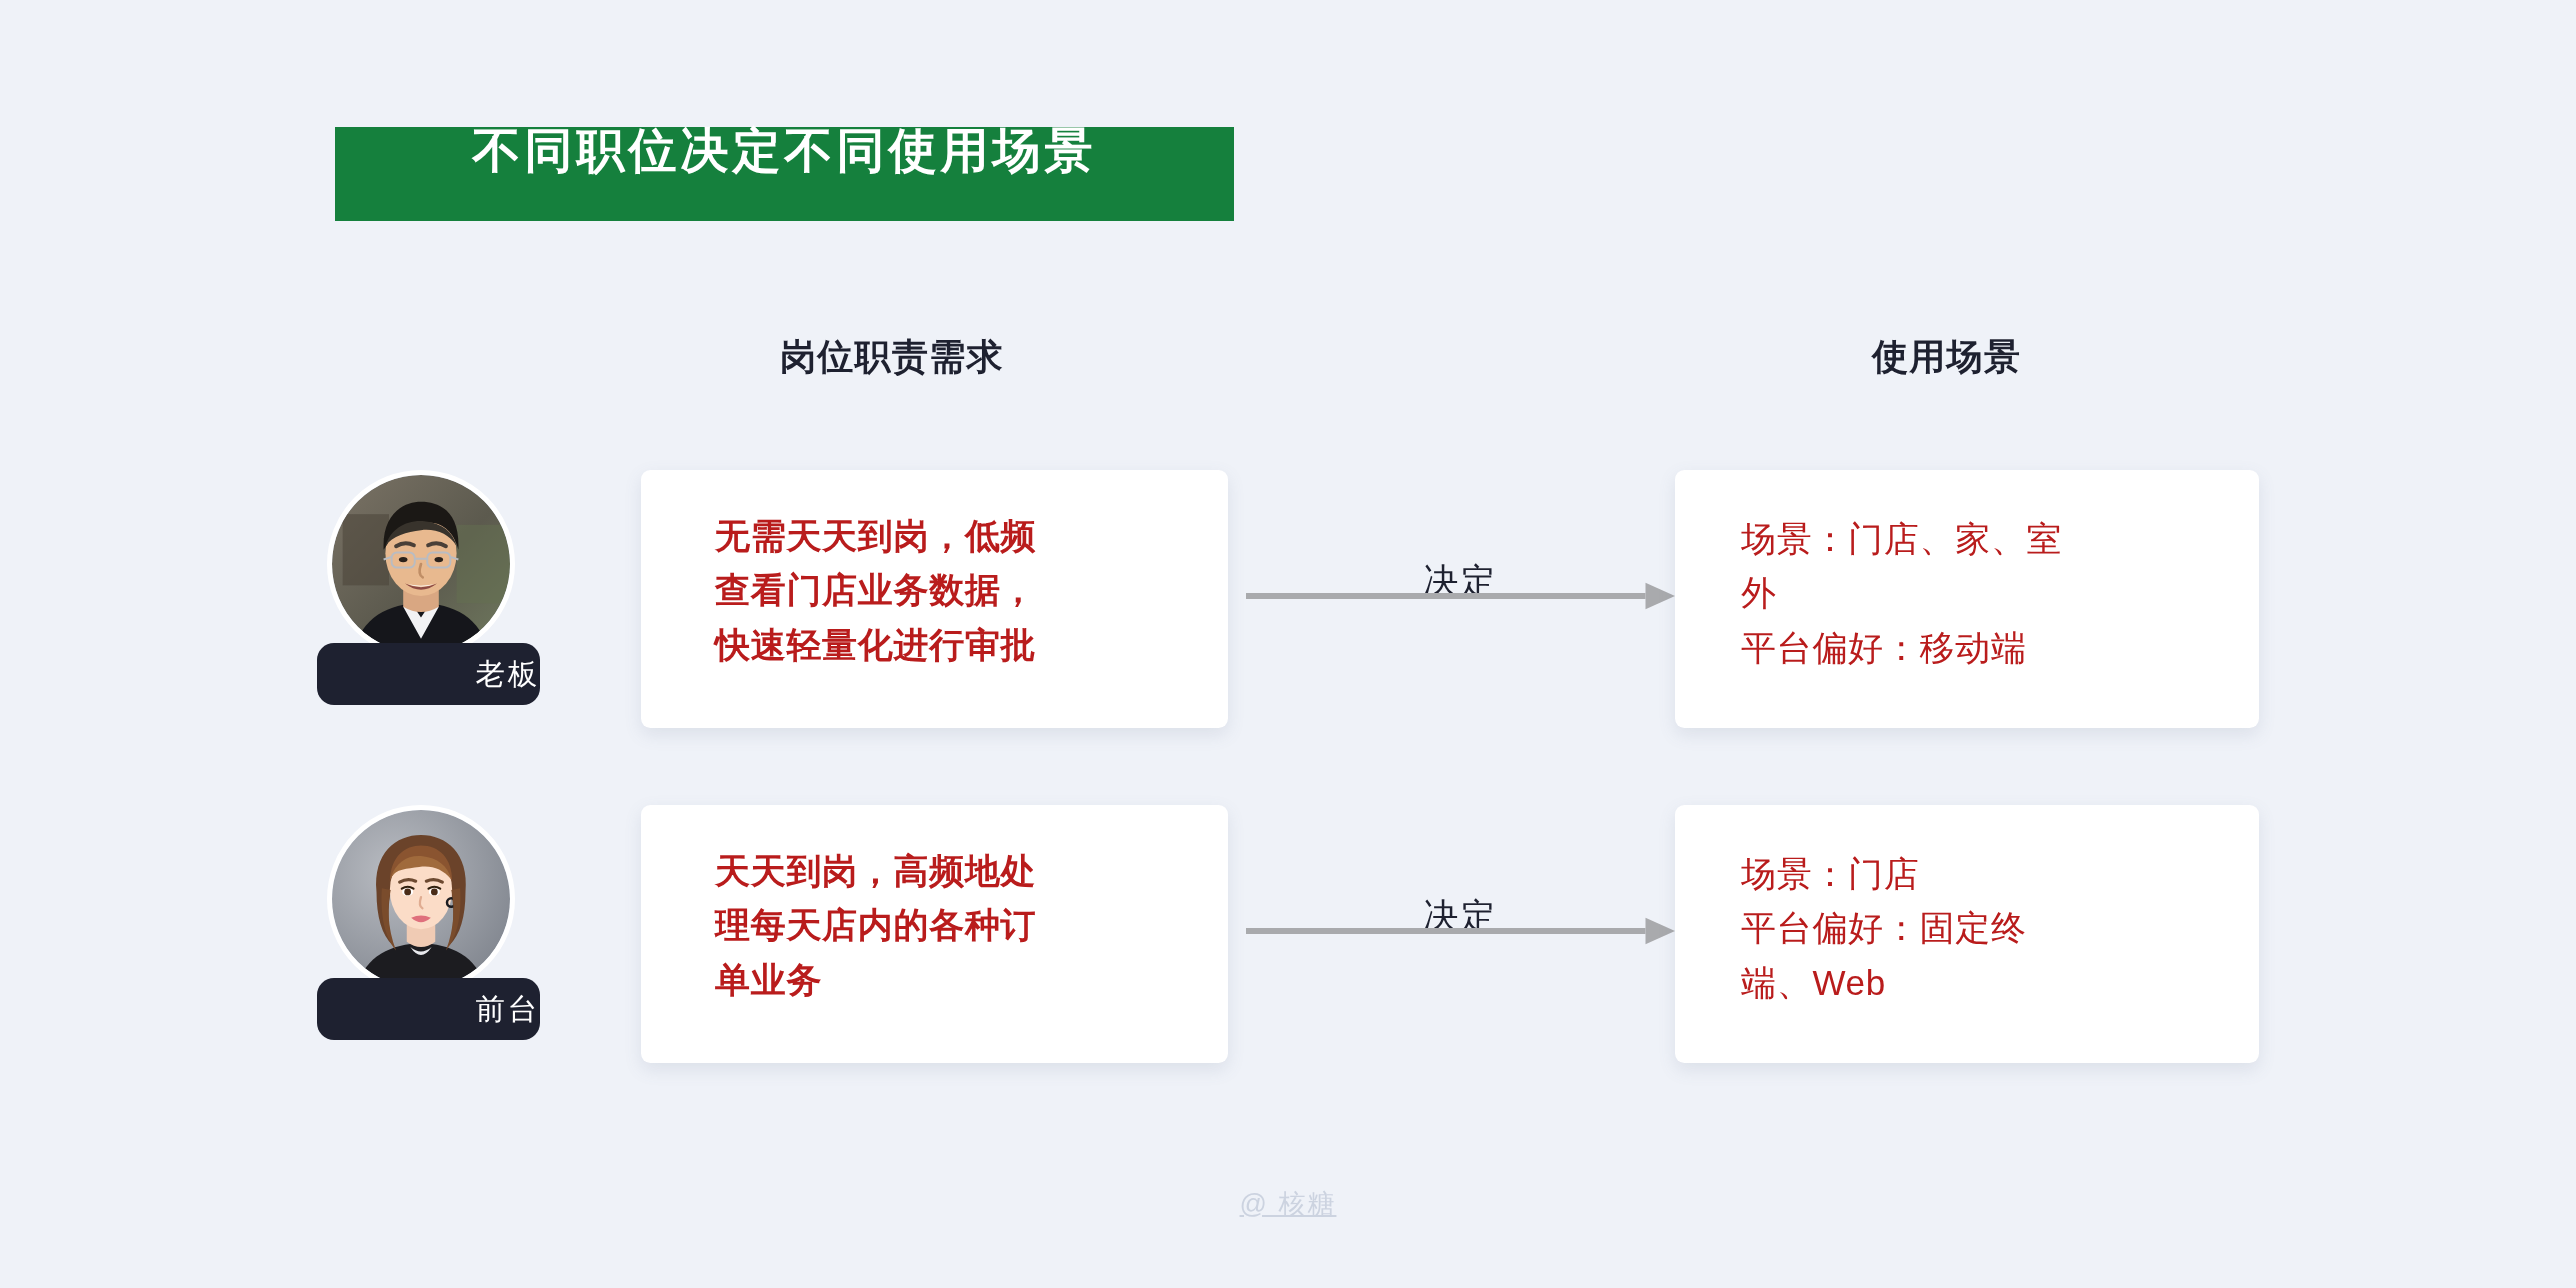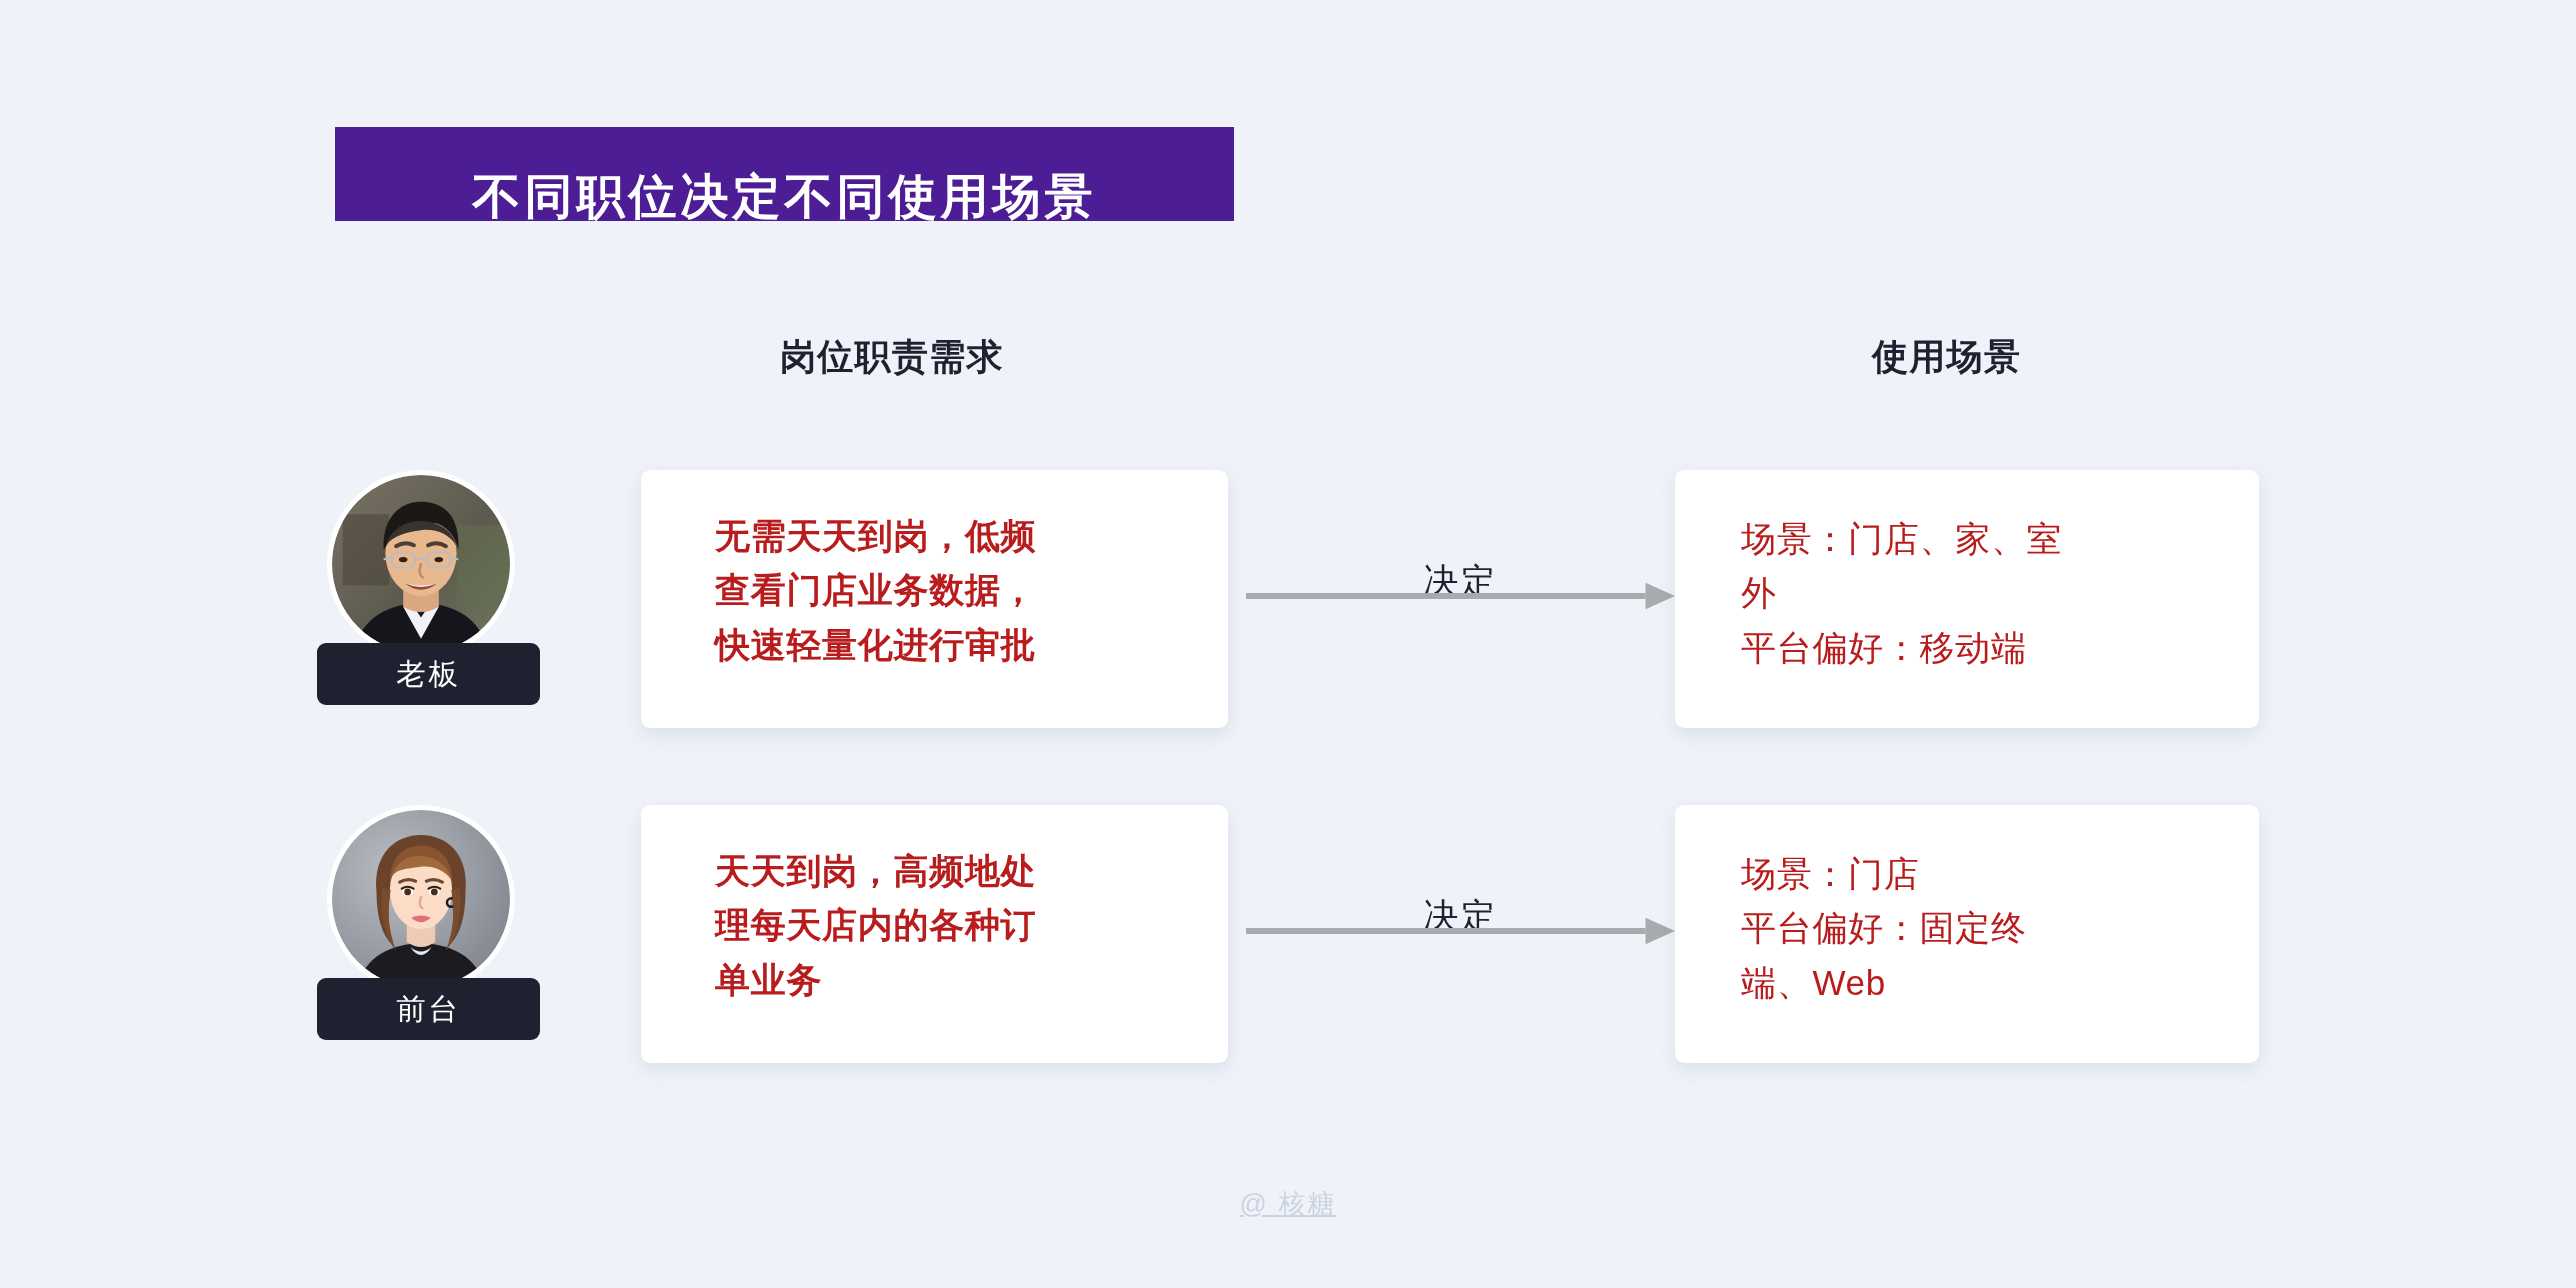--- a/index.html
+++ b/index.html
@@ -15,23 +15,23 @@
     position: relative;
   }
 
   
   .title-banner {
     position: absolute;
     left: 335px;
     top: 127px;
     width: 899px;
     height: 94px;
-    background: #4c1d95;
+    background: #15803d;
     display: flex;
-    align-items: flex-end;
+    align-items: flex-start;
     justify-content: center;
     box-sizing: border-box;
   }
   .title-text {
     color: #ffffff;
     font-size: 48px;
     font-weight: bold;
     letter-spacing: 4px;
     line-height: 1;
     white-space: nowrap;
@@ -87,24 +87,24 @@
   }
   .avatar svg { display: block; width: 100%; height: 100%; }
 
   .role-badge {
     position: absolute;
     left: 2px;
     top: 173px;
     width: 223px;
     height: 62px;
     background: #1e2130;
-    border-radius: 9px;
+    border-radius: 17px;
     display: flex;
     align-items: center;
-    justify-content: center;
+    justify-content: flex-end;
     box-sizing: border-box;
   }
   .role-badge-text {
     color: #ffffff;
     font-size: 29.5px;
     font-weight: normal;
     letter-spacing: 2.7px;
     line-height: 1;
     white-space: nowrap;
   }

